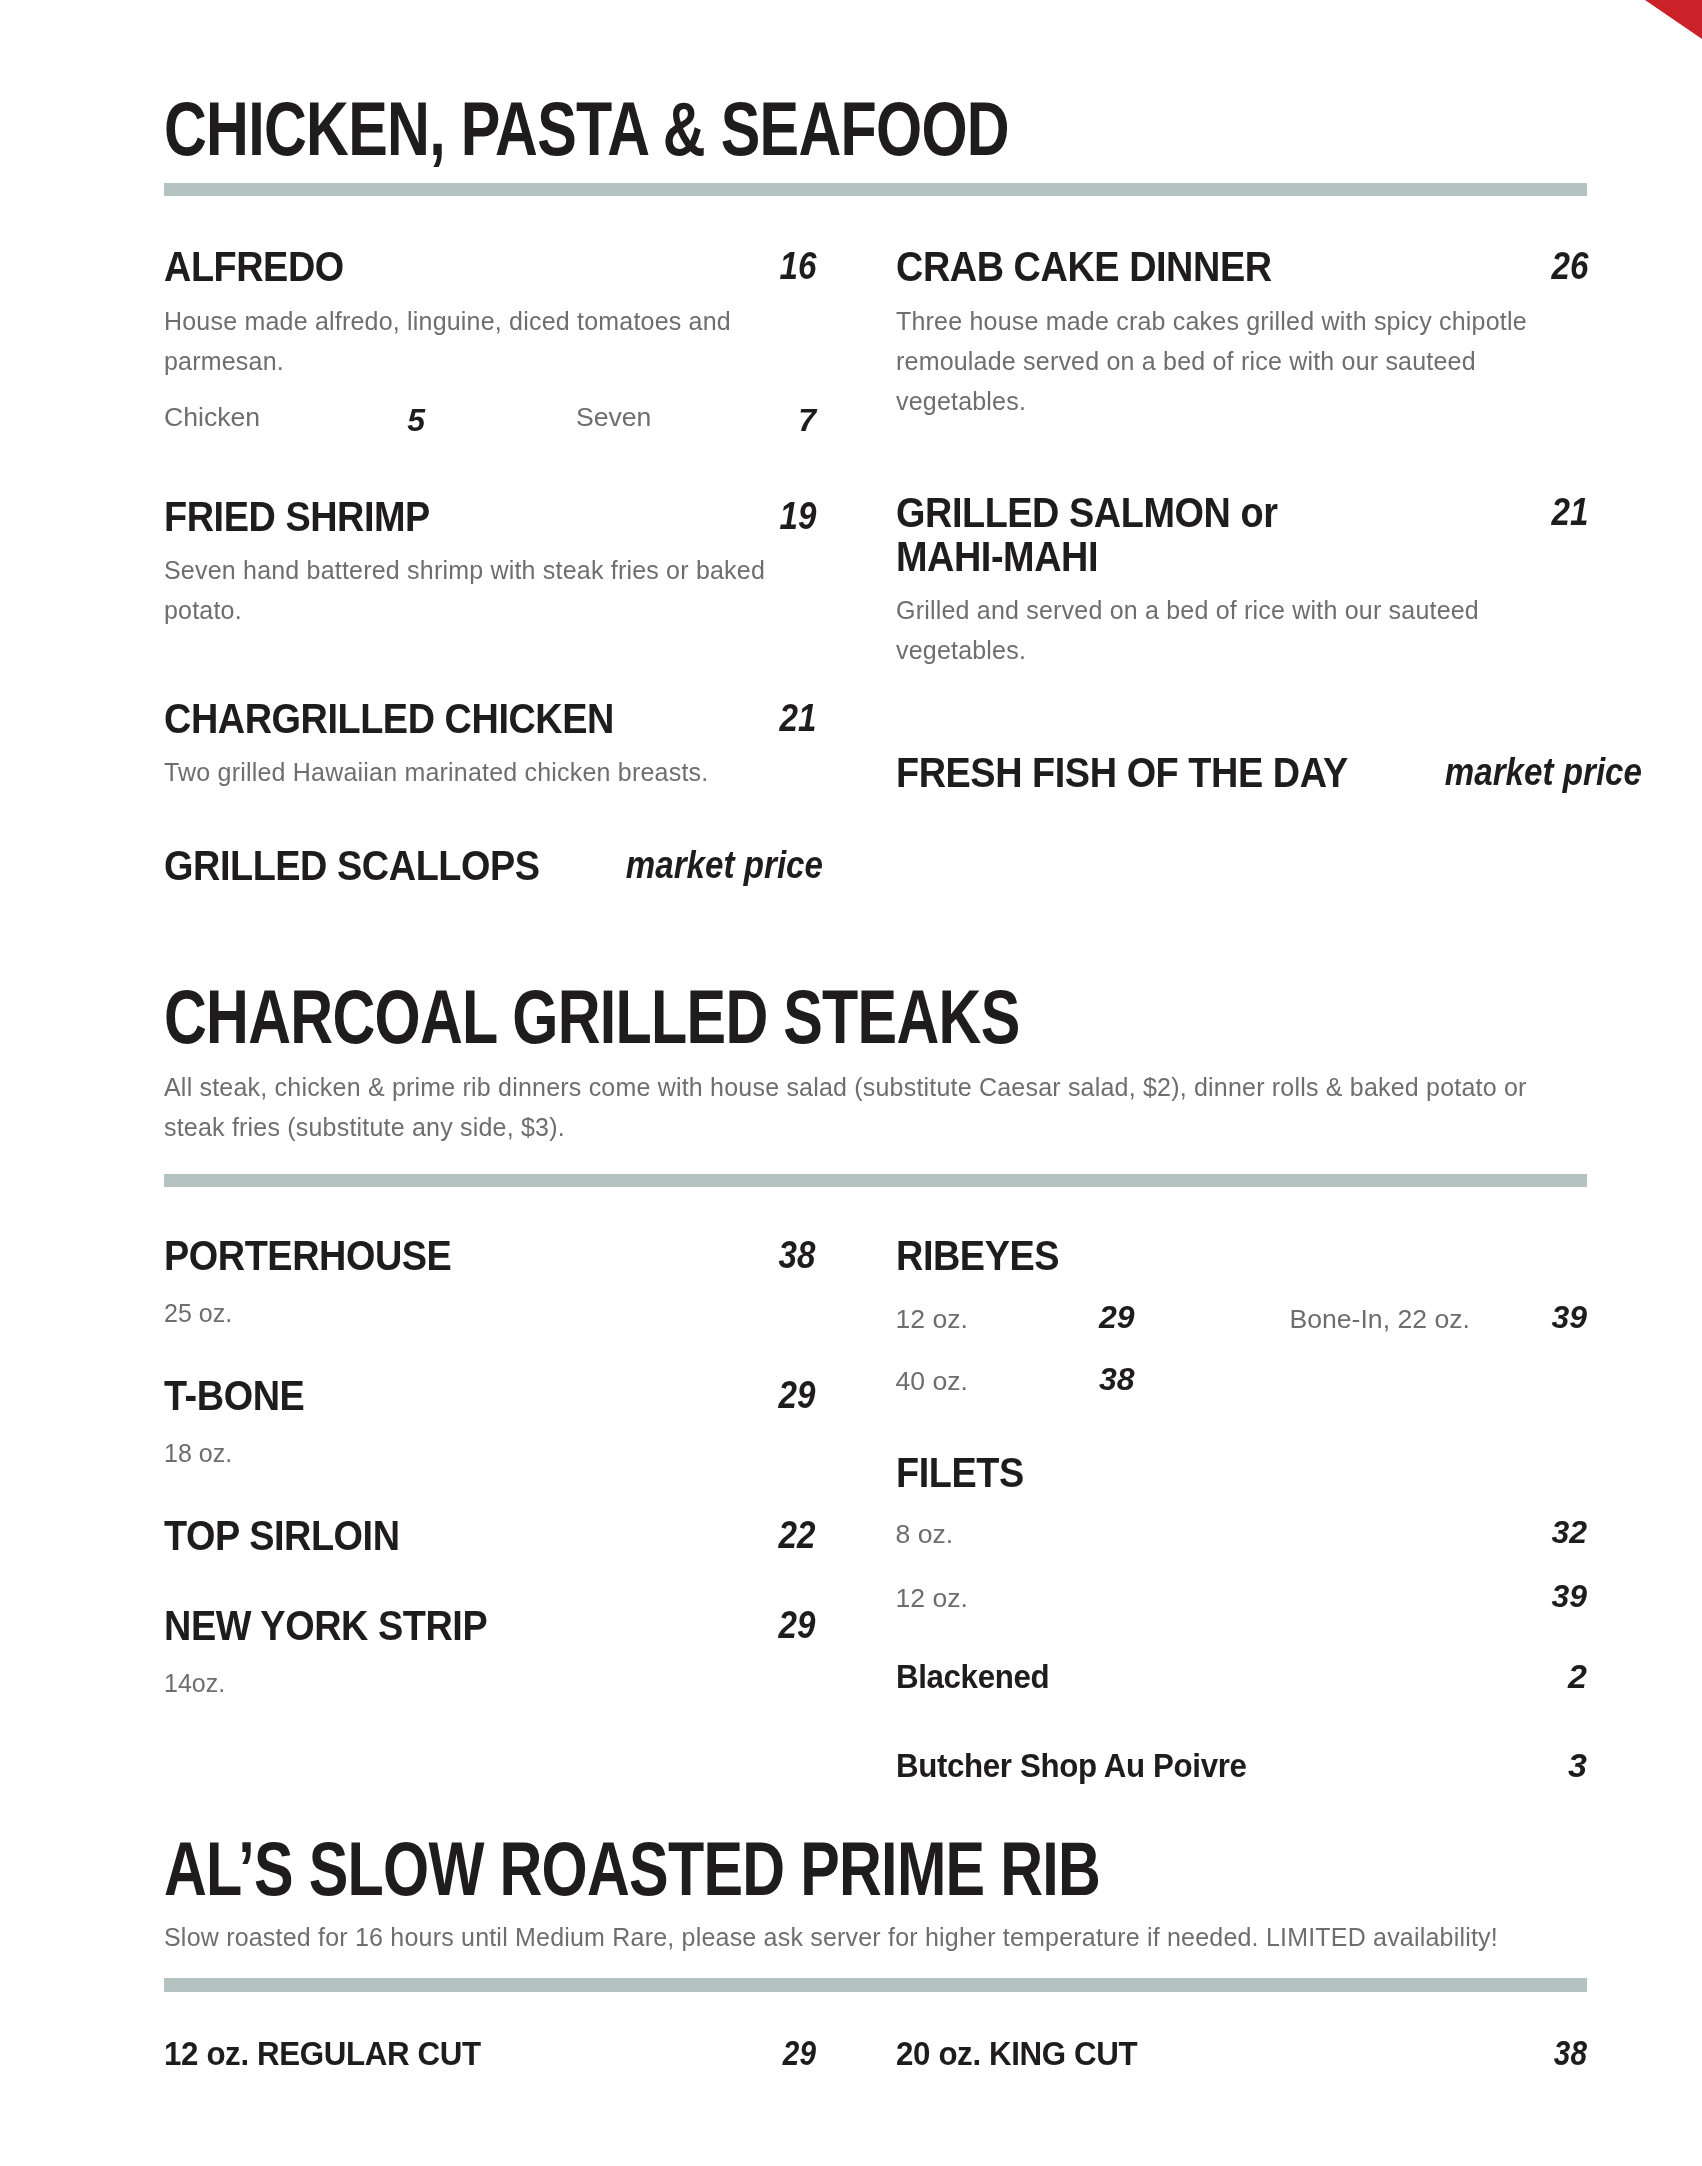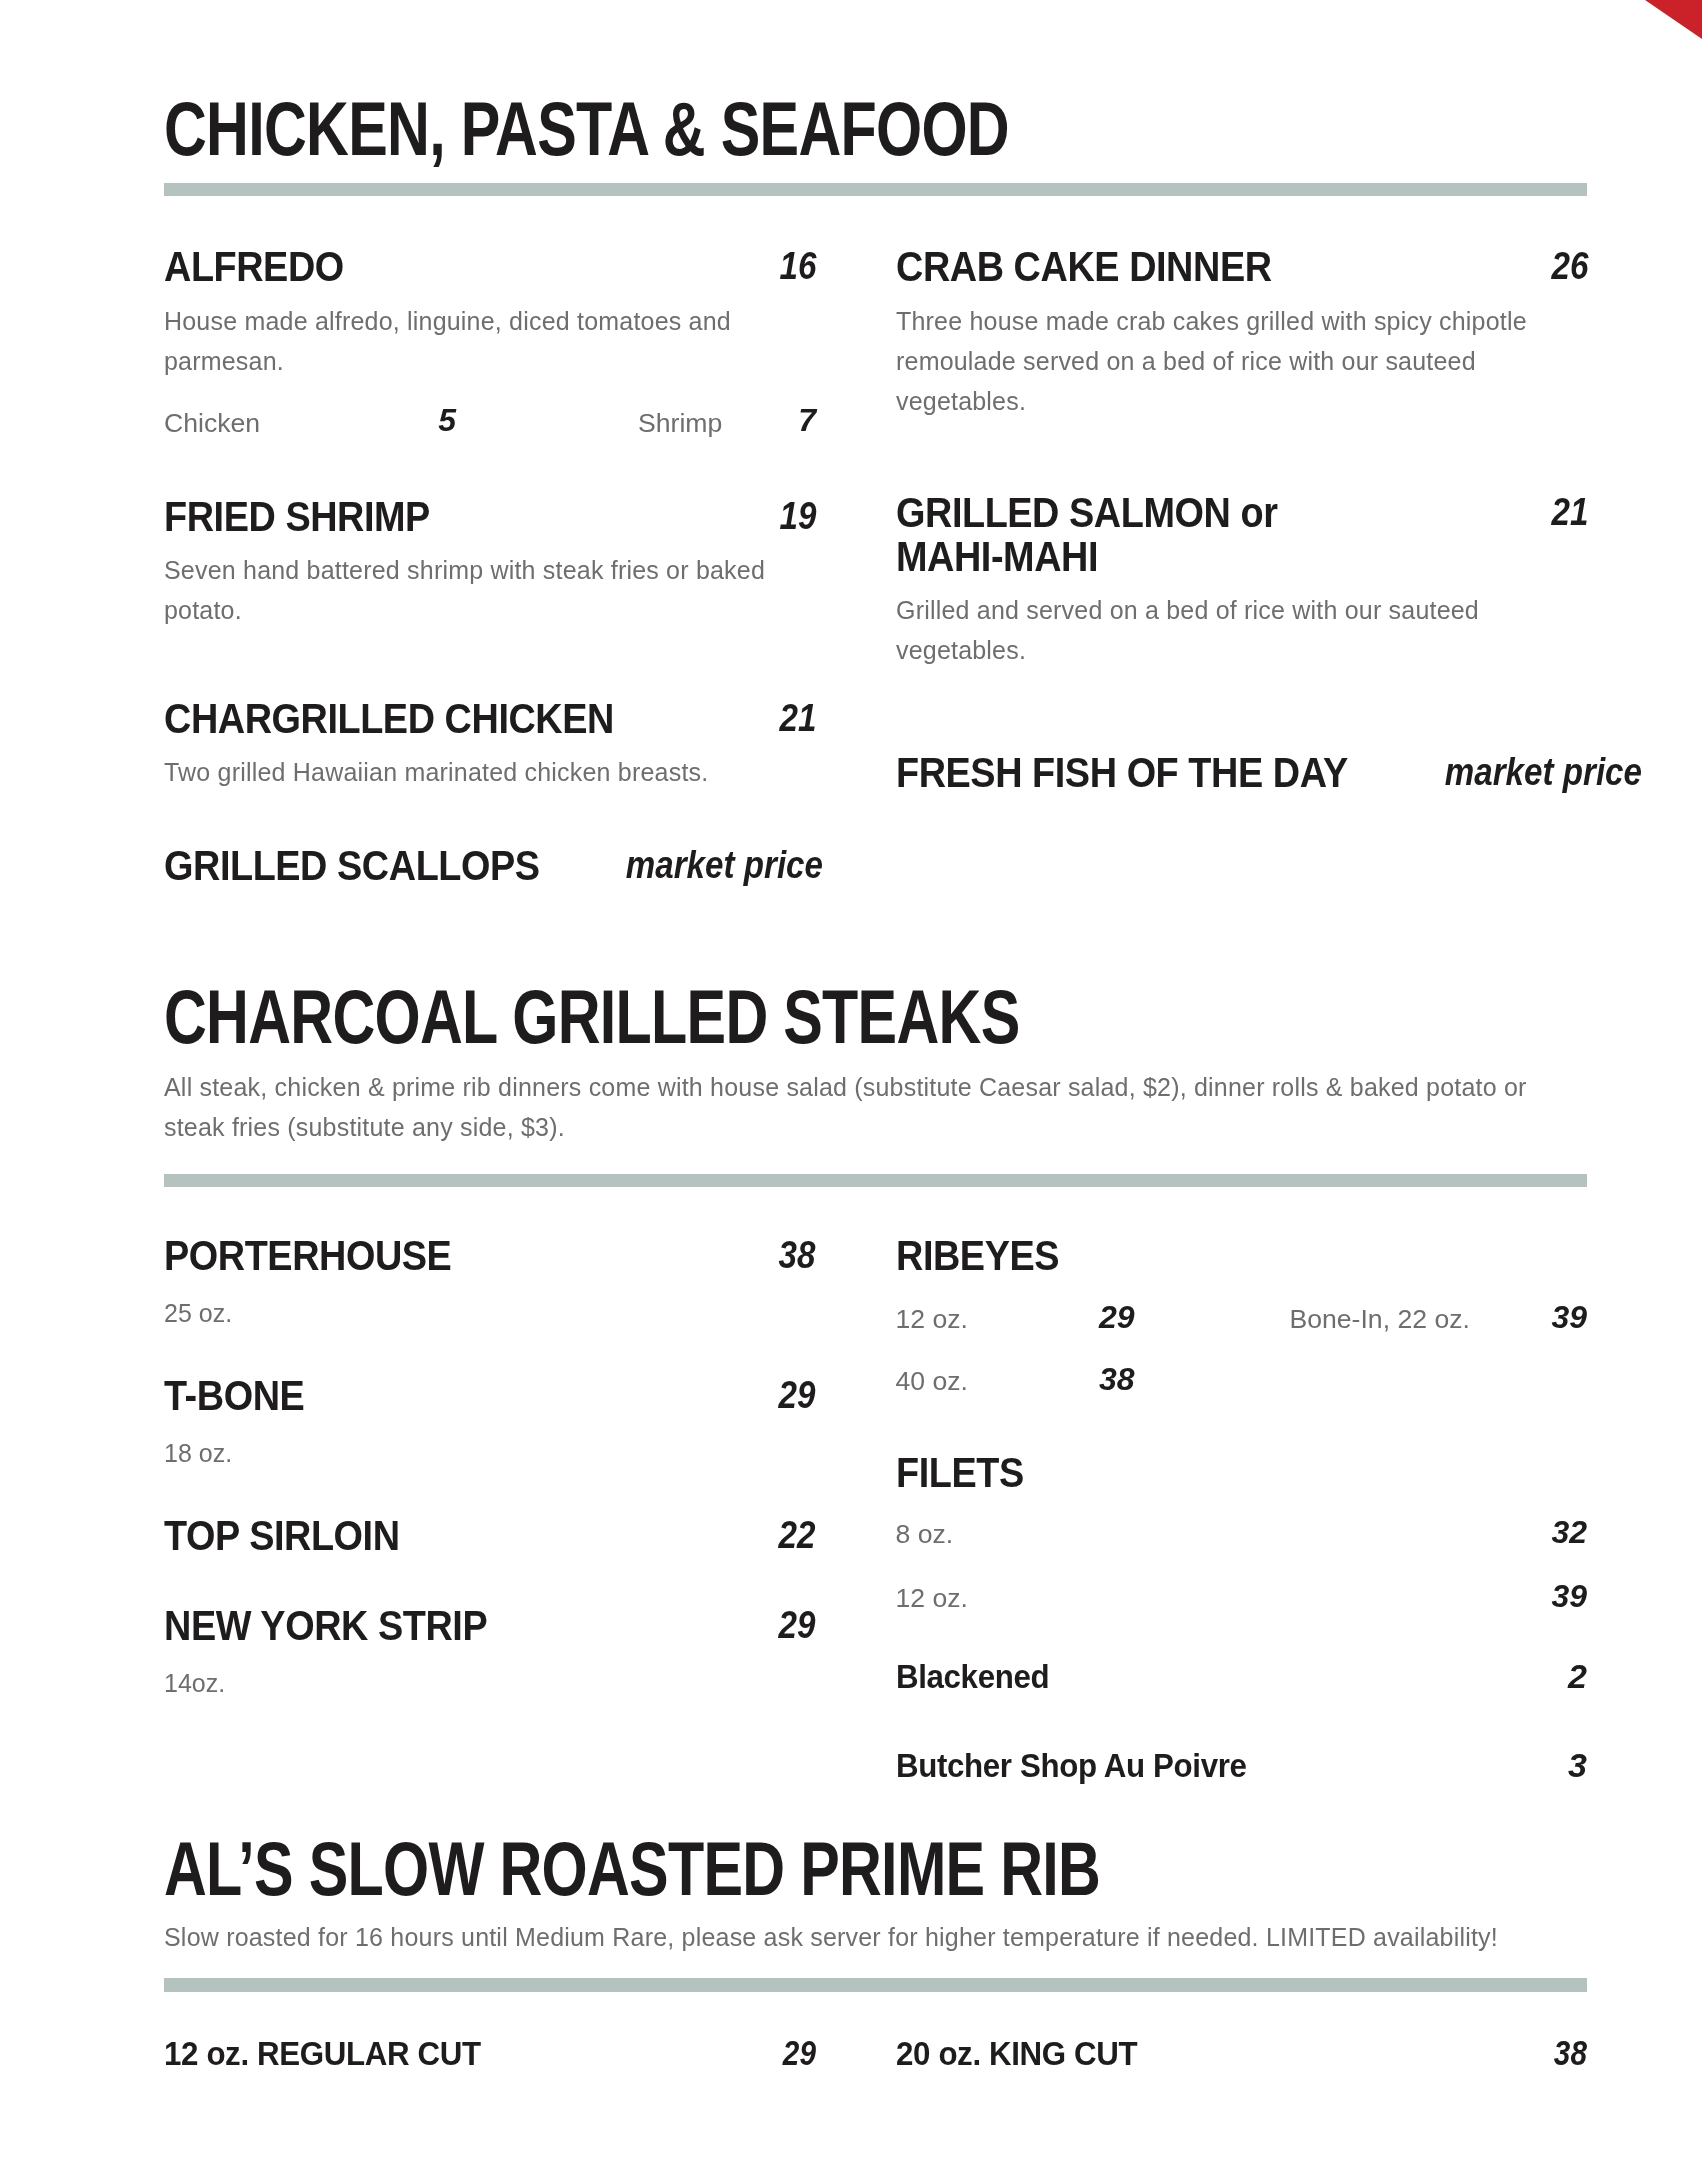--- a/index.html
+++ b/index.html
@@ -30,21 +30,21 @@
   .head.top { align-items:flex-start; }
   .grow { flex:1; }
   .nm { display:block; font-size:43px; line-height:44px; font-weight:700; color:#1e1c1c;
         letter-spacing:-0.5px; white-space:nowrap;
         transform:scaleX(.88); transform-origin:left bottom; }
   .pr { font-size:39px; line-height:44px; font-weight:700; font-style:italic; color:#1e1c1c;
         white-space:nowrap; transform:scaleX(.85); transform-origin:right bottom; }
 
   .desc { font-size:25px; line-height:40px; color:#6f6e6e; letter-spacing:0.2px; margin-top:12.4px; }
 
-  .addons { display:flex; align-items:flex-end; margin-top:21px;gap:31px; }
+  .addons { display:flex; align-items:flex-start; margin-top:21px; }
   .a-label { font-size:26.6px; color:#6f6e6e; }
   .a-price { font-size:32px; font-weight:700; font-style:italic; color:#1e1c1c; text-align:right; }
   .w210 { width:186px; } .w85 { width:75px; } .ml170 { margin-left:151px; }
 
   .size { font-size:25px; line-height:26.6px; color:#6f6e6e; margin-top:23px; }
 
   .rrow { display:flex; align-items:baseline; }
   .r-label { font-size:26.6px; line-height:35px; color:#6f6e6e; }
   .r-price { font-size:32px; line-height:35px; font-weight:700; font-style:italic; color:#1e1c1c; text-align:right; }
   .wl190 { width:168px; } .wp80 { width:71px; } .ml175 { margin-left:155px; }
@@ -78,21 +78,21 @@
 
       <div class="item">
         <div class="head">
           <span class="nm grow">ALFREDO</span>
           <span class="pr">16</span>
         </div>
         <p class="desc">House made alfredo, linguine, diced tomatoes and parmesan.</p>
         <div class="addons">
           <span class="a-label w210">Chicken</span>
           <span class="a-price w85">5</span>
-          <span class="a-label ml170">Shrimp</span>
+          <span class="a-label ml170">Seven</span>
           <span class="a-price grow">7</span>
         </div>
       </div>
 
       <div class="item mt62">
         <div class="head">
           <span class="nm grow">FRIED SHRIMP</span>
           <span class="pr">19</span>
         </div>
         <p class="desc">Seven hand battered shrimp with steak fries or baked potato.</p>

